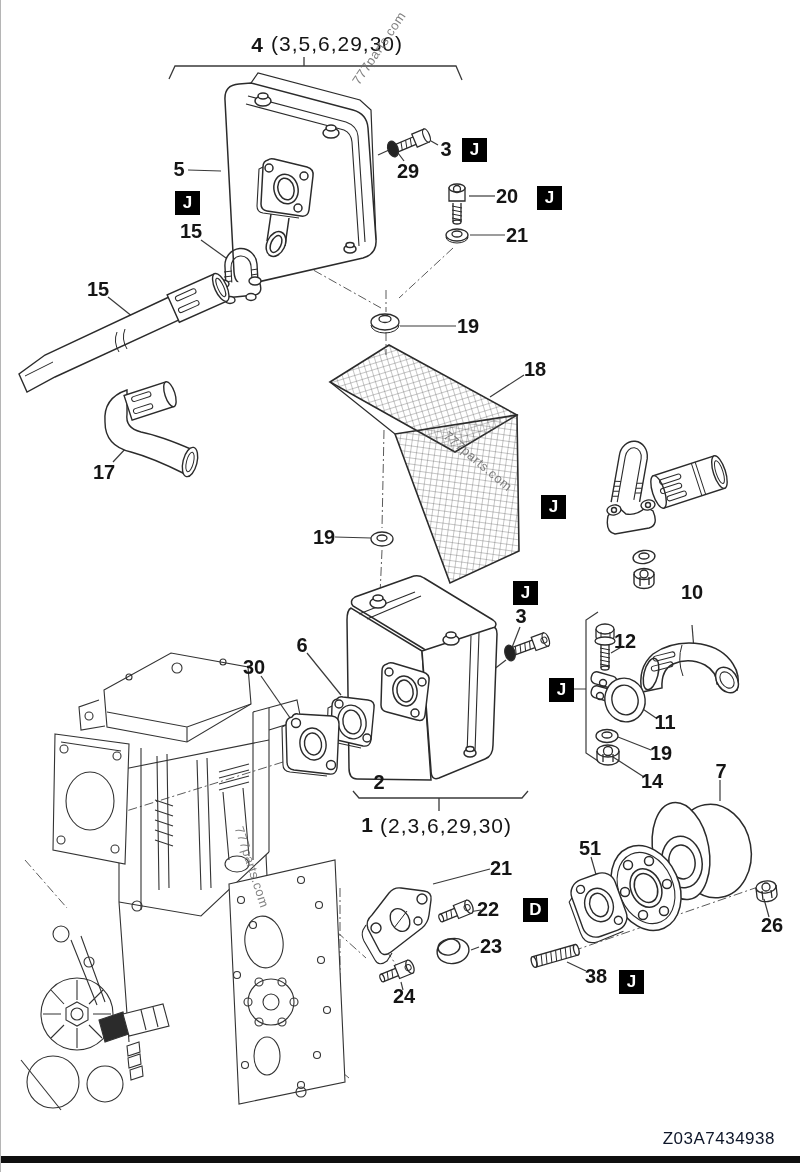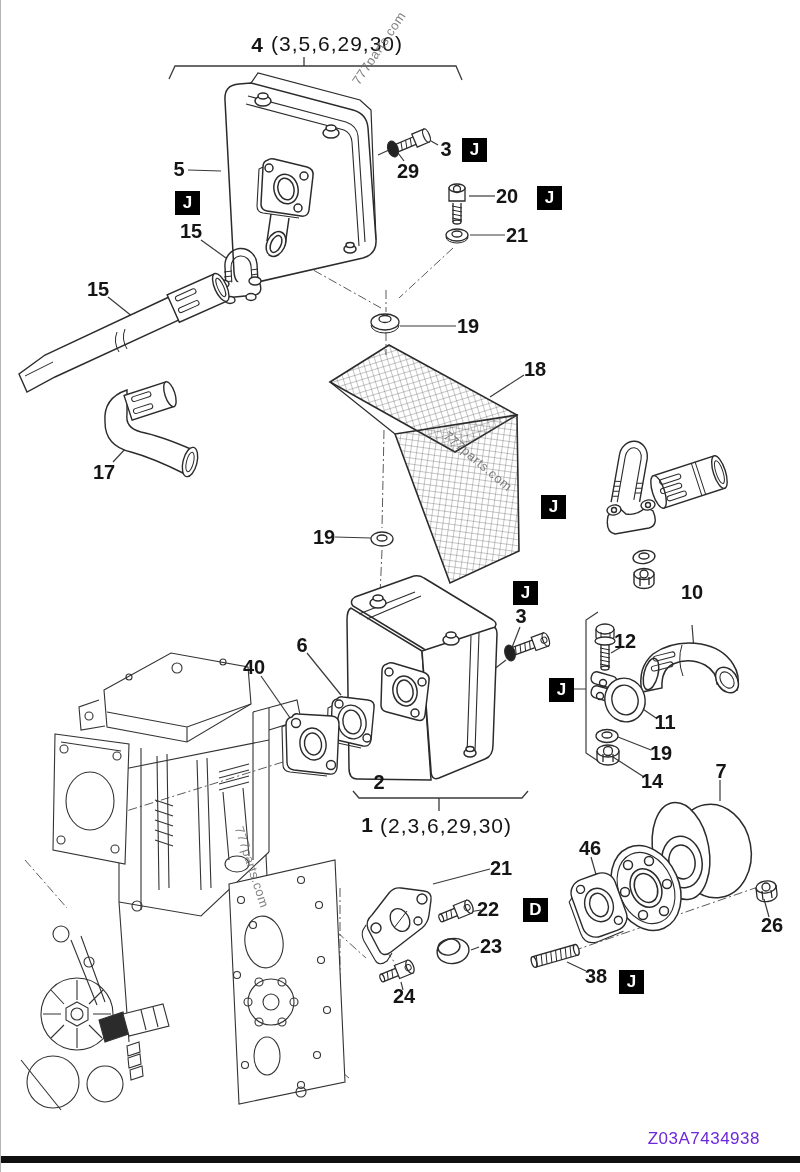--- a/index.html
+++ b/index.html
@@ -9,21 +9,21 @@
   svg.canvas{position:absolute;left:0;top:0;}
   .lbl{position:absolute;transform:translate(-50%,-50%);color:#151515;
        font:bold 20px "Liberation Sans",sans-serif;white-space:nowrap;}
   .grpnum{font-size:21px;}
   .grpref{font-weight:normal;font-size:21px;letter-spacing:1px;}
   .badge{position:absolute;width:25px;height:24px;background:#000;color:#fff;
          font:bold 17px/24px "Liberation Sans",sans-serif;text-align:center;}
   .wm{position:absolute;color:#6b6b6b;opacity:.85;font-size:13px;
       letter-spacing:.5px;white-space:nowrap;}
   .footer-bar{position:absolute;left:0;right:0;top:1156px;height:7px;background:#101010;}
-  .footer-code{position:absolute;top:1129px;right:41px;font-size:17px;color:#6d28d9;
+  .footer-code{position:absolute;top:1129px;right:26px;font-size:17px;color:#0f172a;
                font-weight:normal;letter-spacing:.5px;}
 </style>
 </head>
 <body>
 
 <div class="page">
 
 <svg class="canvas" width="800" height="1172" viewBox="0 0 800 1172">
   <defs>
     <pattern id="mesh1" width="6" height="6" patternUnits="userSpaceOnUse" patternTransform="rotate(-17)">
@@ -468,23 +468,23 @@
 <div class="lbl" style="left:534px;top:369px">18</div>
 <div class="lbl" style="left:323px;top:537px">19</div>
 <div class="lbl" style="left:520px;top:616px">3</div>
 <div class="lbl" style="left:691px;top:592px">10</div>
 <div class="lbl" style="left:624px;top:641px">12</div>
 <div class="lbl" style="left:664px;top:722px">11</div>
 <div class="lbl" style="left:660px;top:753px">19</div>
 <div class="lbl" style="left:651px;top:781px">14</div>
 <div class="lbl" style="left:720px;top:771px">7</div>
 <div class="lbl" style="left:301px;top:645px">6</div>
-<div class="lbl" style="left:253px;top:667px">40</div>
+<div class="lbl" style="left:253px;top:667px">30</div>
 <div class="lbl" style="left:378px;top:782px">2</div>
-<div class="lbl" style="left:589px;top:848px">46</div>
+<div class="lbl" style="left:589px;top:848px">51</div>
 <div class="lbl" style="left:771px;top:925px">26</div>
 <div class="lbl" style="left:595px;top:976px">38</div>
 <div class="lbl" style="left:500px;top:868px">21</div>
 <div class="lbl" style="left:487px;top:909px">22</div>
 <div class="lbl" style="left:490px;top:946px">23</div>
 <div class="lbl" style="left:403px;top:996px">24</div>
 
 <div class="badge" style="left:461px;top:138px">J</div>
 <div class="badge" style="left:536px;top:186px">J</div>
 <div class="badge" style="left:174px;top:191px">J</div>

